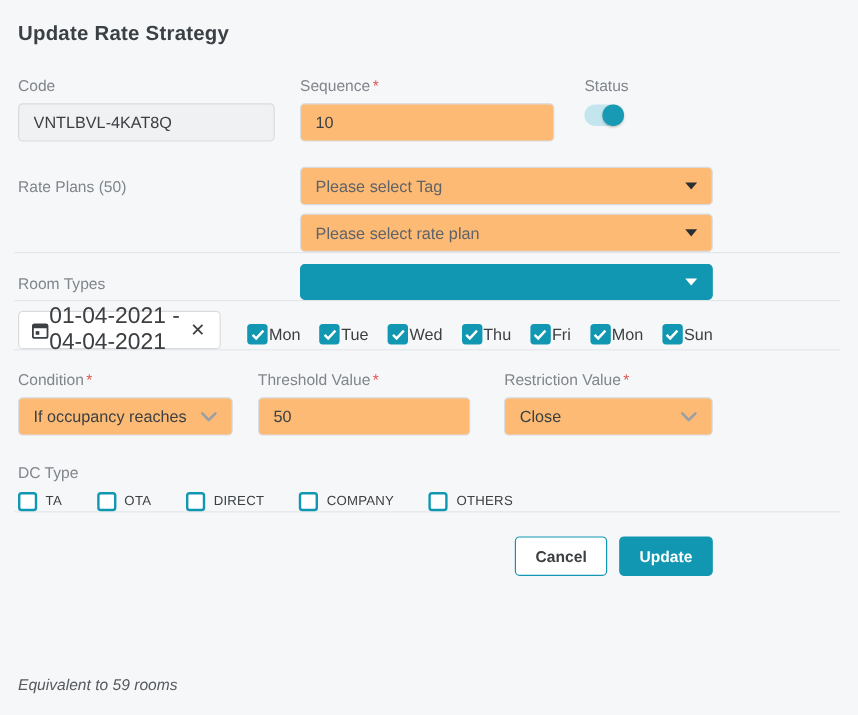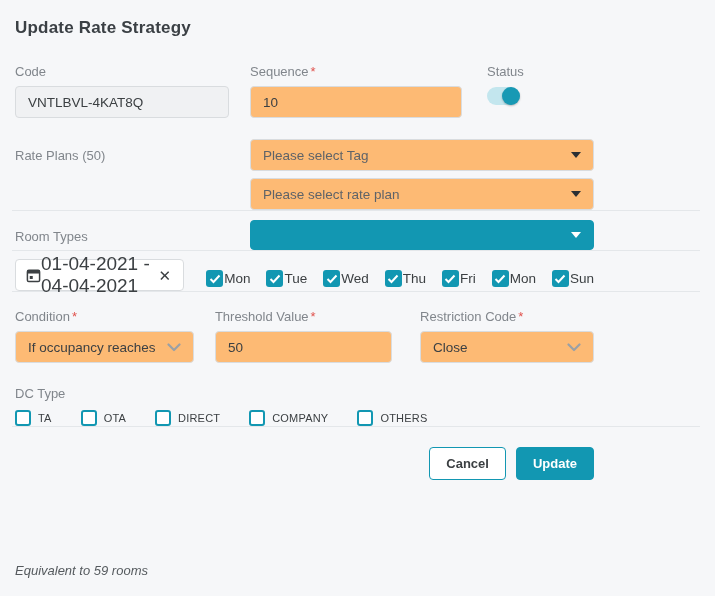--- a/index.html
+++ b/index.html
@@ -279,21 +279,21 @@
               <polyline points="1.5,1.5 7,7 12.5,1.5" fill="none" stroke="#9aa0a6" stroke-width="2.2" stroke-linecap="round" stroke-linejoin="round"></polyline>
             </svg>
           </span>
       </div>
     </div>
     <div class="col-2">
       <span class="field-label"><span>Threshold Value</span><span class="req">*</span></span>
       <input class="input" type="text" value="50" style="">
     </div>
     <div class="cond-col-3">
-      <span class="field-label"><span>Restriction Code</span><span class="req">*</span></span>
+      <span class="field-label"><span>Restriction Value</span><span class="req">*</span></span>
       <div class="select-box chev-select">
         <span>Close</span>
         <span class="chev">
             <svg width="14" height="9" viewBox="0 0 14 9">
               <polyline points="1.5,1.5 7,7 12.5,1.5" fill="none" stroke="#9aa0a6" stroke-width="2.2" stroke-linecap="round" stroke-linejoin="round"></polyline>
             </svg>
           </span>
       </div>
     </div>
   </div>

